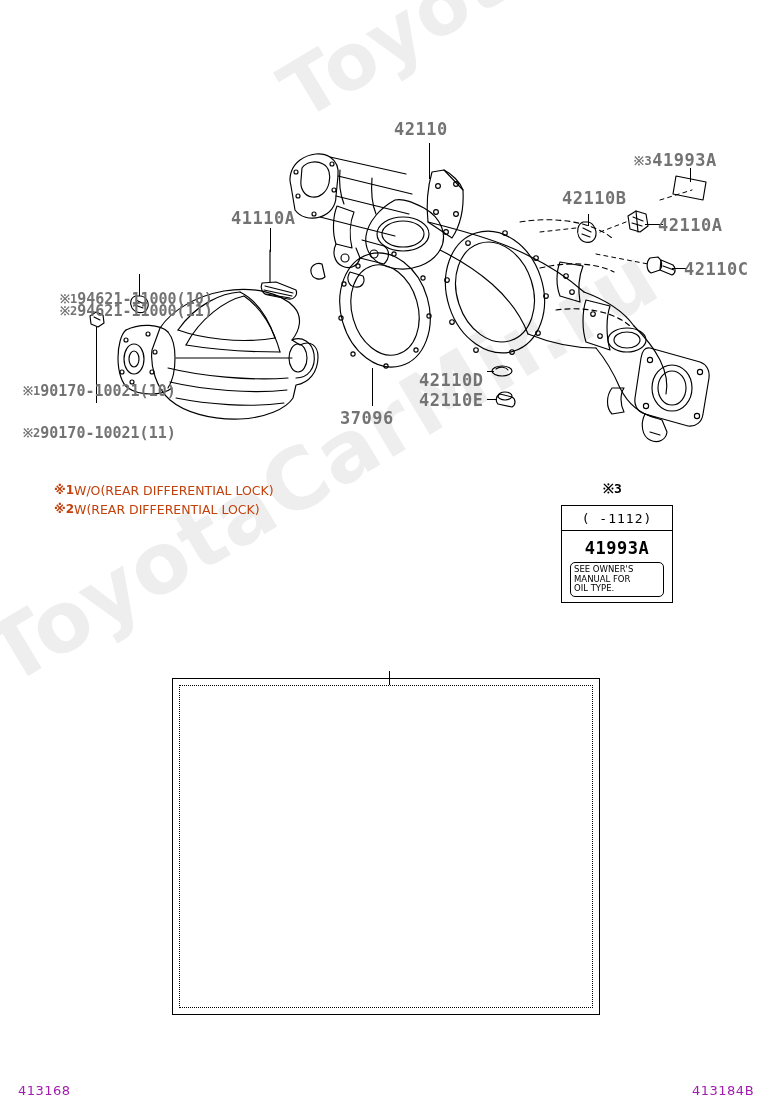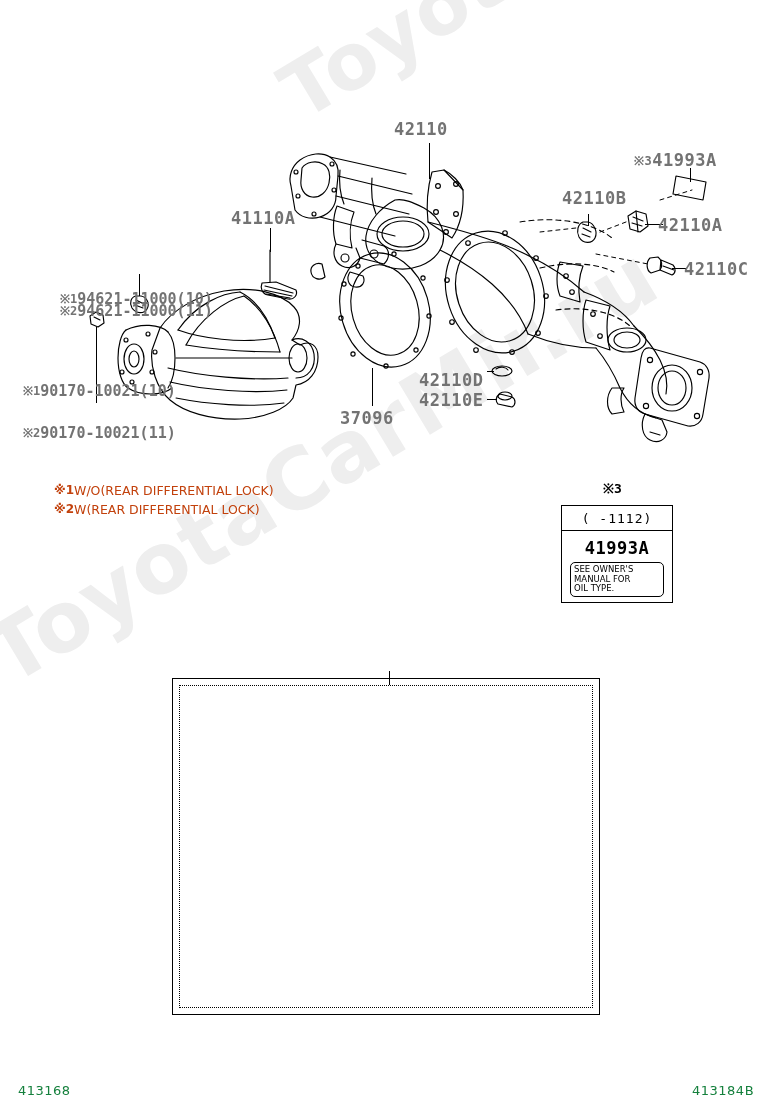--- a/index.html
+++ b/index.html
@@ -167,21 +167,21 @@
     border: 1px dotted #000;
     box-sizing: border-box;
   }
 
   
   .footcode {
     position: absolute;
     z-index: 5;
     font-family: "DejaVu Sans", sans-serif;
     font-size: 13px;
-    color: #15803d;
+    color: #a21caf;
     letter-spacing: 0.5px;
   }
 </style>
 </head>
 <body>
 
 <div id="page">
 
   <div class="watermark">
     <div class="wm-text wm-a">ToyotaCarMir.ru</div>

